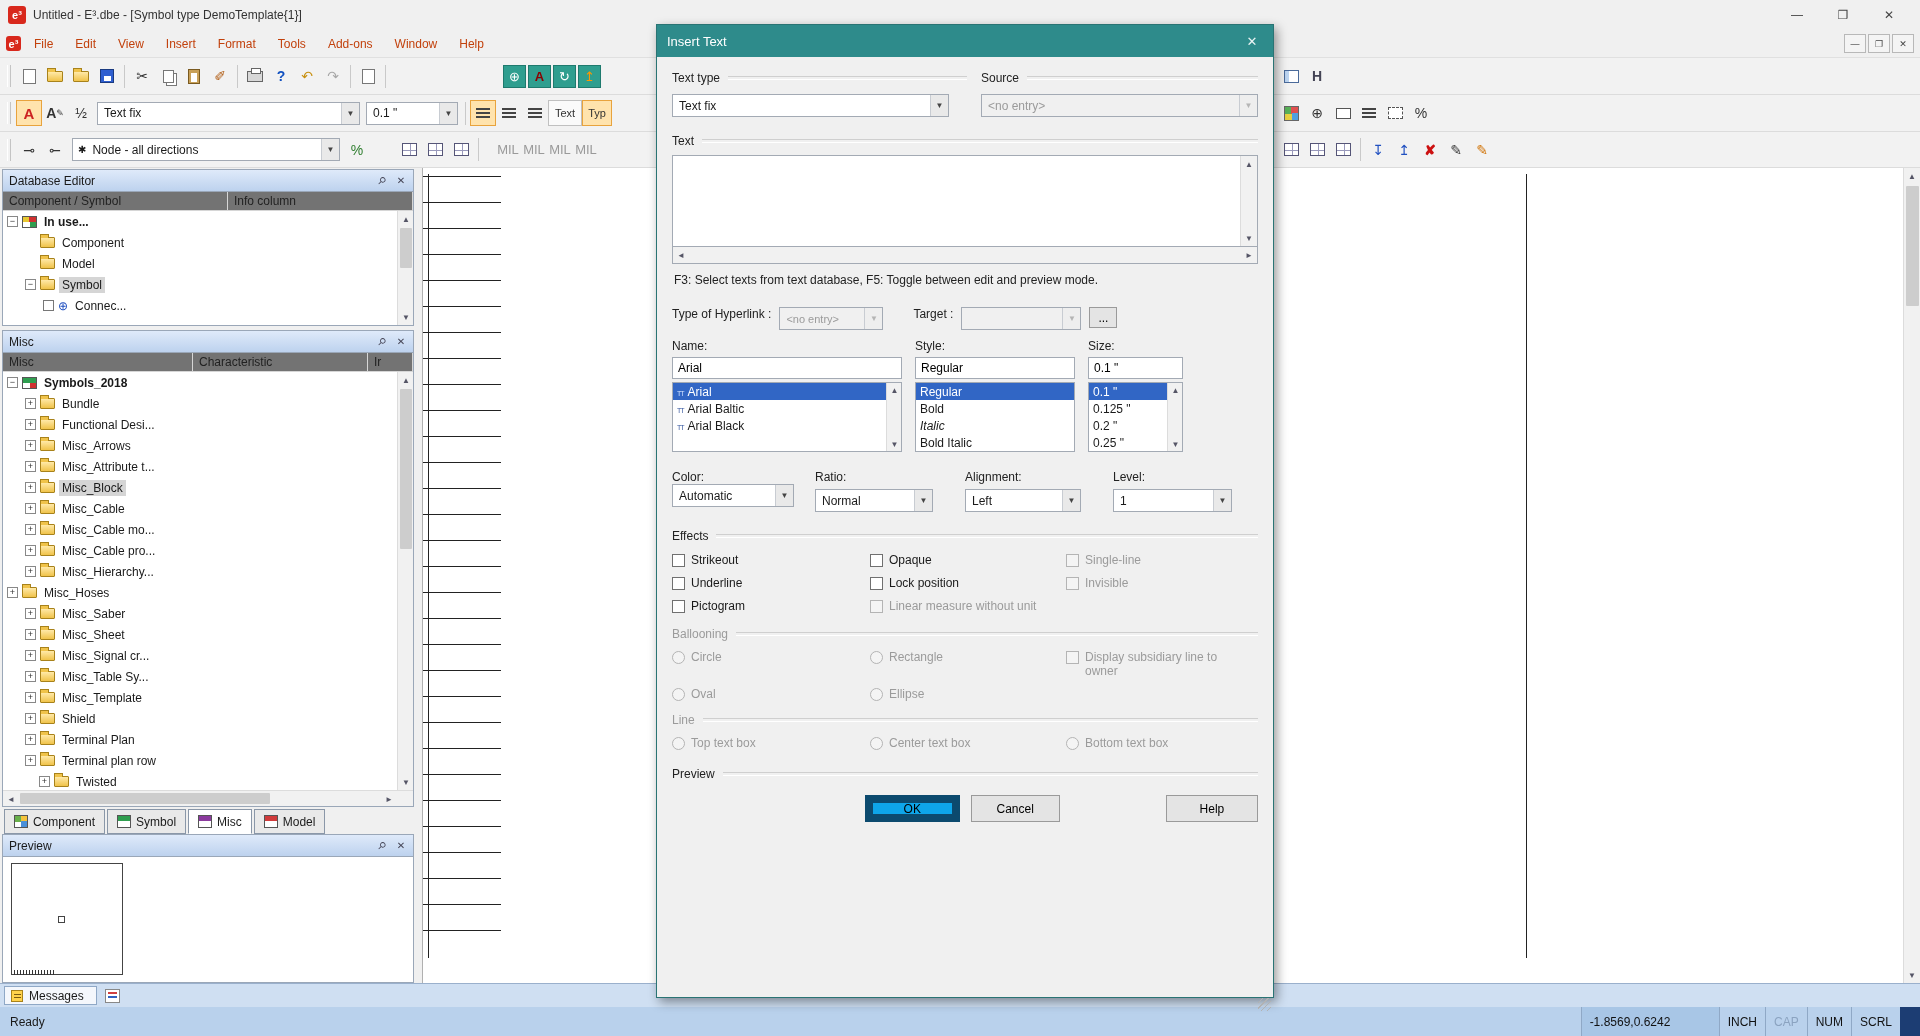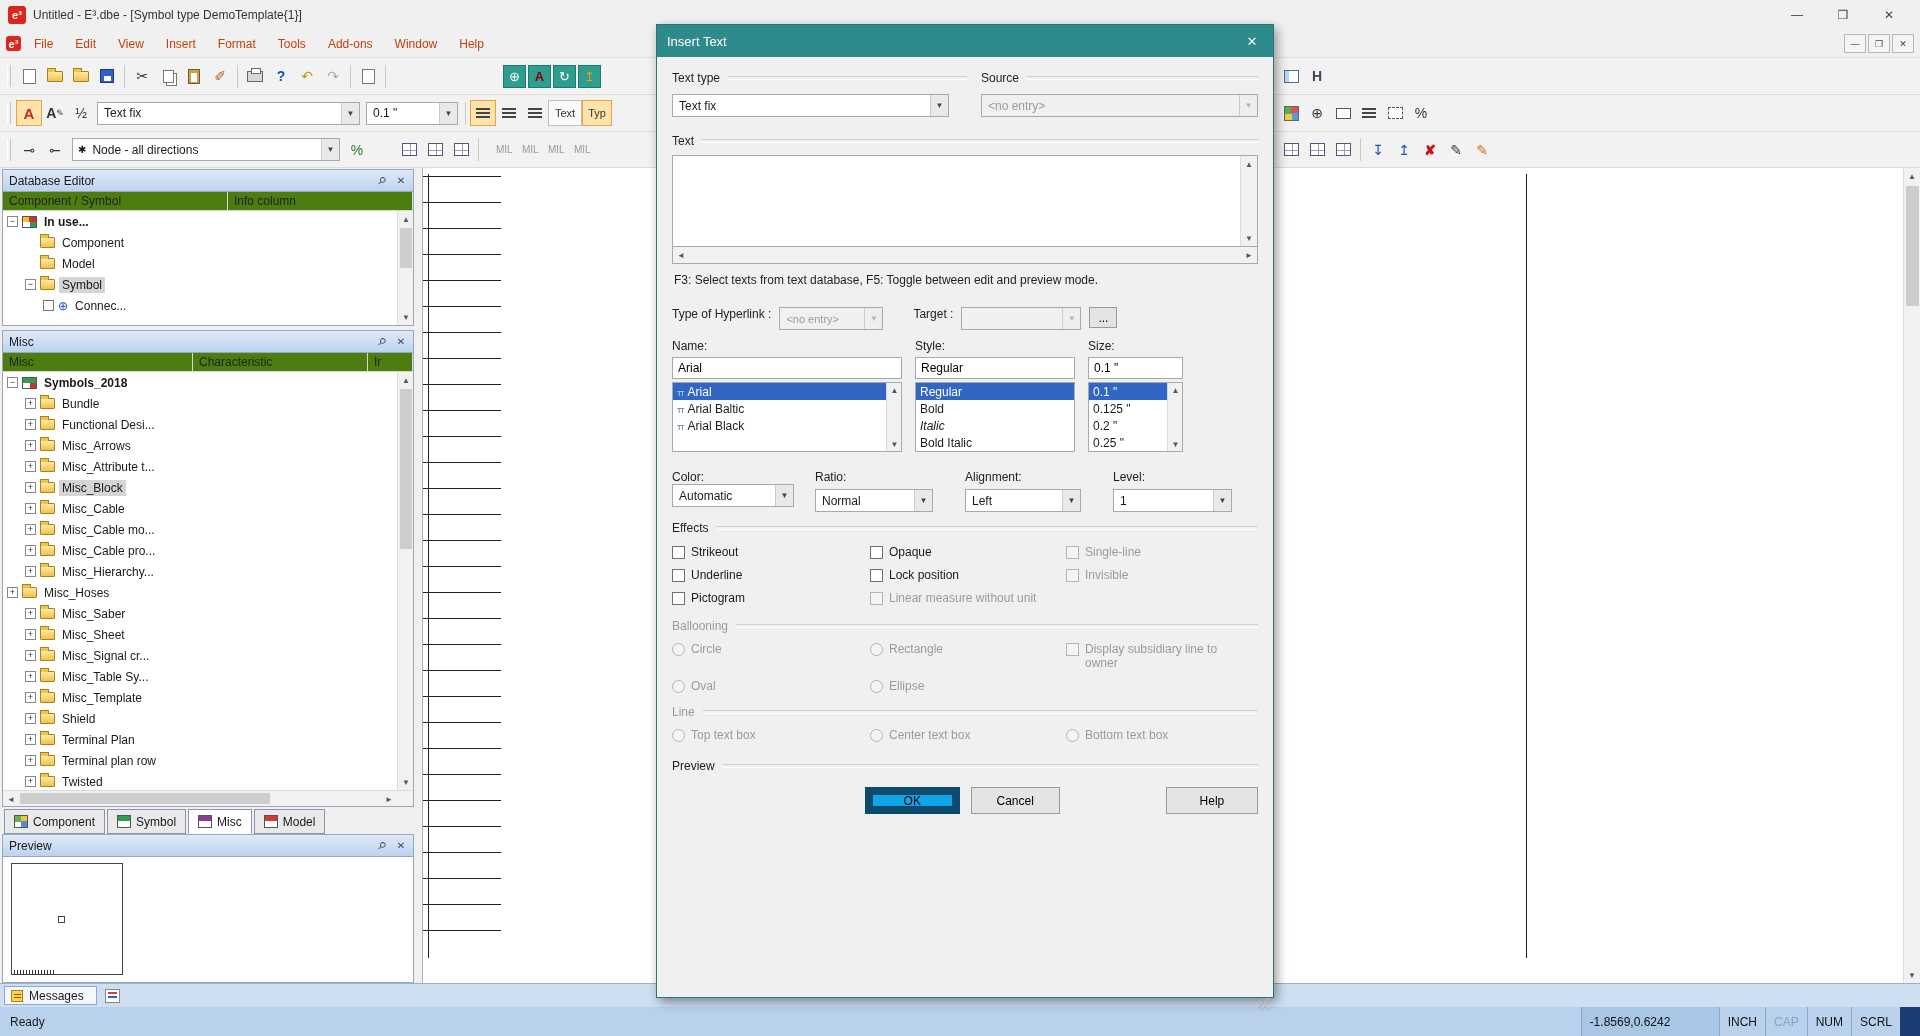--- a/index.html
+++ b/index.html
@@ -20,21 +20,21 @@
 
 .toolbar{position:relative;display:flex;align-items:center;background:#f2f2f2;border-bottom:1px solid #dcdcdc;padding-left:2px}
 .t1{height:37px}.t2{height:37px}.t3{height:36px}
 .gripv{width:4px;height:22px;border-left:1px solid #fff;border-right:1px solid #c4c4c4;margin:0 5px;flex:none}
 .tsep{width:1px;height:23px;background:#c9c9c9;margin:0 4px;flex:none}
 .tb{width:26px;height:26px;display:flex;align-items:center;justify-content:center;flex:none;border:1px solid transparent;font-size:14px;color:#333}
 .tb.on{background:#ffe3ad;border-color:#e8a33d}
 .tb.dis{color:#a8a8a8}
 .gbtn{width:23px;height:23px;background:#2f9e8f;border:1px solid #1e7a6e;color:#fff;display:flex;align-items:center;justify-content:center;font-size:13px;margin:0 1px;flex:none}
 .right-cluster{position:absolute;left:1278px;top:0;height:100%;display:flex;align-items:center}
-.milbtn{width:26px;height:20px;font-size:10px;color:#9a9a9a;display:flex;align-items:center;justify-content:flex-start;border:1px solid transparent;flex:none}
+.milbtn{width:26px;height:20px;font-size:13px;color:#9a9a9a;display:flex;align-items:center;justify-content:center;border:1px solid transparent;flex:none}
 
 .i-page{width:13px;height:15px;background:#fff;border:1px solid #777}
 .i-folder{width:16px;height:11px;background:linear-gradient(#ffe9a8,#f0c34a);border:1px solid #a8821a;border-radius:1px;position:relative}
 .i-folder::before{content:"";position:absolute;top:-4px;left:-1px;width:7px;height:3px;background:#f0c34a;border:1px solid #a8821a;border-bottom:none}
 .i-floppy{width:14px;height:14px;background:#2f5fd0;border:1px solid #1a3a80;position:relative}
 .i-floppy::before{content:"";position:absolute;left:3px;bottom:1px;width:7px;height:5px;background:#fff}
 .i-copy{width:11px;height:13px;background:#fff;border:1px solid #777;box-shadow:3px 3px 0 -1px #fff,3px 3px 0 0 #777}
 .i-clip{width:12px;height:15px;background:#c8a058;border:1px solid #7a5a20;position:relative}
 .i-clip::before{content:"";position:absolute;left:2px;top:3px;width:6px;height:9px;background:#fff}
 .i-print{width:16px;height:11px;background:#d8d8d8;border:1px solid #666;position:relative}
@@ -49,21 +49,21 @@
  linear-gradient(90deg,#99b 1px,transparent 1px) 7px 0/100% 100% no-repeat,#fff}
 
 
 .workspace{height:815px;display:flex;background:#f0f0f0}
 .left-dock{width:422px;flex:none;padding:1px 8px 0 2px;display:flex;flex-direction:column}
 .panel{background:#fff;border:1px solid #9aa7b8;position:relative;display:flex;flex-direction:column;overflow:hidden}
 .panel-title{height:22px;background:linear-gradient(#dfeafa,#bdd2ee);border-bottom:1px solid #9aa7b8;display:flex;align-items:center;padding:0 4px 0 6px;font-size:12px;color:#1a1a1a;flex:none}
 .panel-title .pt-btns{margin-left:auto;display:flex;gap:3px}
 .pt-btn{width:16px;height:15px;display:flex;align-items:center;justify-content:center;font-size:10px;color:#445}
 .pin{transform:rotate(45deg)}
-.colhead{display:flex;height:19px;background:#4d7c0f;border-bottom:1px solid #d6d6d6;flex:none}
+.colhead{display:flex;height:19px;background:#737373;border-bottom:1px solid #d6d6d6;flex:none}
 .colcell{padding:2px 6px;border-right:1px solid #d6d6d6;font-size:12px;color:#222;overflow:hidden;white-space:nowrap}
 .treearea{position:relative;flex:1;overflow:hidden;background:#fff}
 .trow{display:flex;align-items:center;gap:4px;height:21px;padding-left:4px;white-space:nowrap}
 .trow.sel .tlabel{background:#d5d5d5}
 .tlabel{padding:1px 3px;font-size:12px}
 .tlabel.bold{font-weight:bold}
 .exp{width:11px;height:11px;border:1px solid #888;background:#fff;font-size:9px;line-height:9px;text-align:center;color:#333;flex:none}
 .exp.plus::before{content:"+"}
 .exp.minus::before{content:"−"}
 .noexp{width:11px;flex:none}
@@ -530,21 +530,21 @@
         <div class="trow" style="padding-left:22px">
             <span class="exp plus"></span>
             <span class="fold"></span>
             <span class="tlabel">Terminal Plan</span>
           </div>
         <div class="trow" style="padding-left:22px">
             <span class="exp plus"></span>
             <span class="fold"></span>
             <span class="tlabel">Terminal plan row</span>
           </div>
-        <div class="trow" style="padding-left:22px">
+        <div class="trow" style="padding-left:36px">
             <span class="exp plus"></span>
             <span class="fold"></span>
             <span class="tlabel">Twisted</span>
           </div>
         <div class="sbv">
           <span class="sbtn" style="top:0">▲</span>
           <span class="sthumb" style="top:17px;left:2px;width:12px;height:160px"></span>
           <span class="sbtn" style="bottom:0">▼</span>
         </div>
       </div>
@@ -763,21 +763,21 @@
       <div class="combo" style="width:116px;margin-top:5px">
         <span class="cval">Left</span>
         <span class="carr">▼</span>
       </div>
       <div class="combo" style="width:119px;margin-top:5px">
         <span class="cval">1</span>
         <span class="carr">▼</span>
       </div>
     </div>
 
-    <div class="ghead" style="margin-top:9px">
+    <div class="ghead" style="margin-top:17px">
         <span>Effects</span>
       </div>
     <div class="ck-grid" style="margin-top:10px">
       <span class="ckrow">
           <span class="cb"></span>
           <span>Strikeout</span>
         </span>
       <span class="ckrow">
           <span class="cb"></span>
           <span>Opaque</span>

